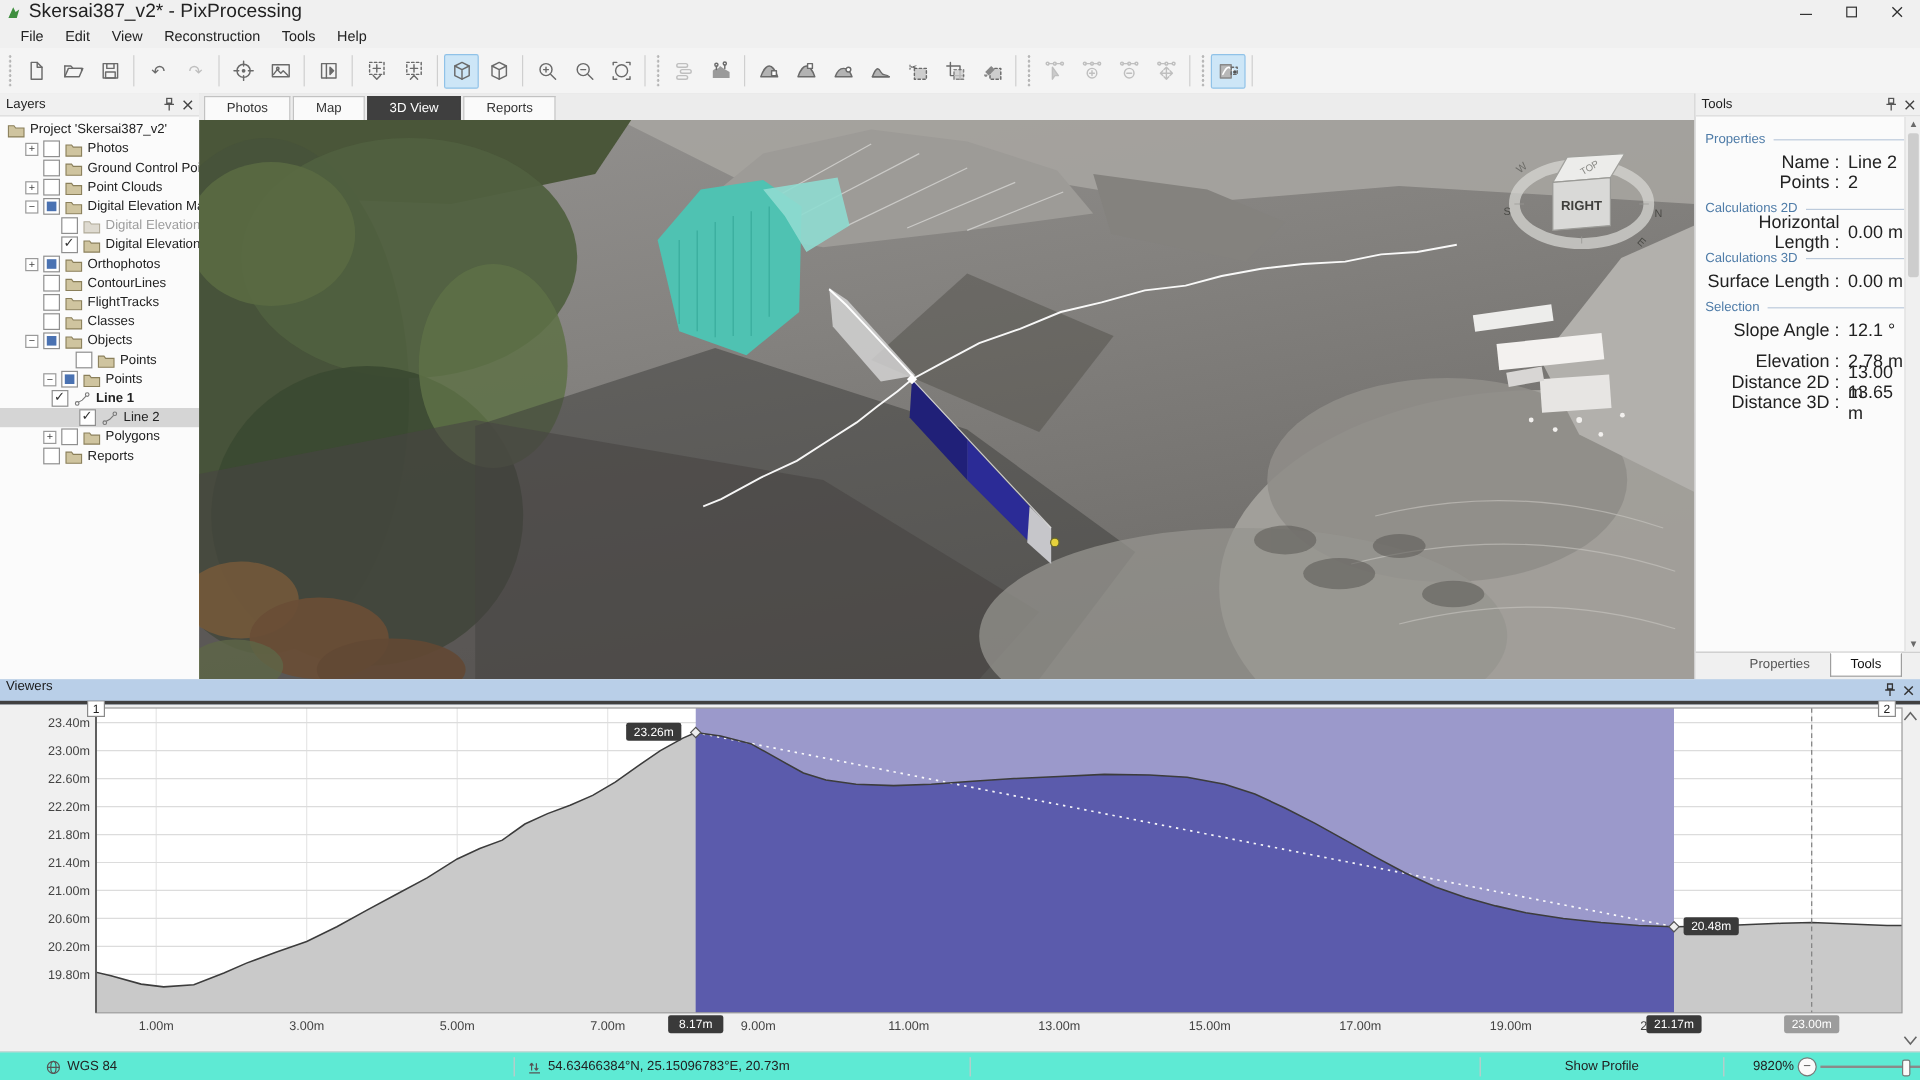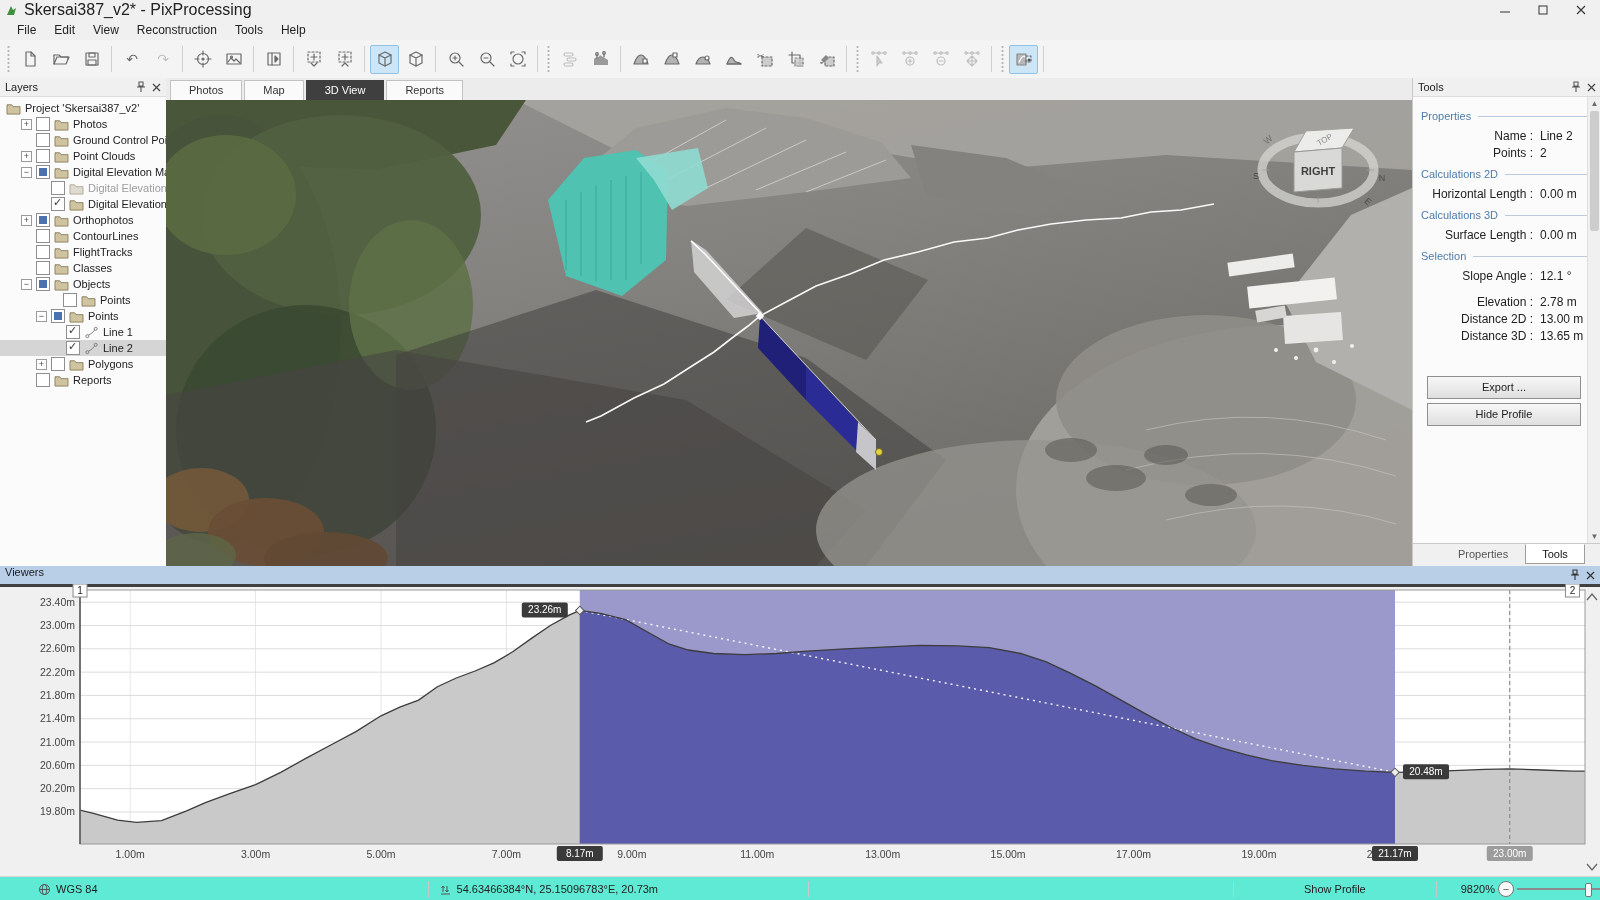--- a/index.html
+++ b/index.html
@@ -46,21 +46,21 @@
   #tabbar{height:22px;display:flex;align-items:flex-end;background:#ececec;padding-left:4px;border-bottom:1px solid #9e9e9e;}
   .tab{padding:3px 18px 4px 18px;border:1px solid #c2c2c2;border-bottom:none;background:#fafafa;margin-right:2px;font-size:11px;color:#333;}
   .tab.active{background:#3f3f3f;color:#fff;border-color:#3f3f3f;}
   #viewport{position:absolute;left:0;top:22px;width:1246px;height:466px;background:#7c7a77;}
   #viewport svg{display:block;}
   
   #tools-panel{left:1412px;top:0;width:188px;height:488px;background:#fbfbfb;border-left:1px solid #c9c9c9;display:flex;flex-direction:column;}
   #tools-body{position:relative;flex:1;padding:6px 14px 0 8px;overflow:hidden;}
   .section-header{display:flex;align-items:center;color:#4f7ca8;font-size:11px;margin:7px 0 5px 0;}
   .section-header .rule{flex:1;height:1px;background:#bccadb;margin-left:7px;}
-  .prop-row{display:flex;align-items:center;height:17px;font-size:12px;color:#222;}
+  .prop-row{display:flex;align-items:center;height:17px;font-size:15px;color:#222;}
   .prop-row.gap{margin-top:9px;}
   .prop-label{width:112px;text-align:right;padding-right:7px;flex:none;}
   .prop-value{flex:1;}
   .tp-button{display:block;width:152px;margin:4px auto 0 auto;height:21px;border:1px solid #909090;background:linear-gradient(#f7f7f7,#dfdfdf);font-size:11px;color:#222;text-align:center;line-height:20px;}
   #tools-buttons{margin-top:32px;}
   #tools-bottom-tabs{height:22px;display:flex;align-items:flex-start;padding-left:28px;border-top:1px solid #c9c9c9;background:#f0f0f0;}
   .btab{padding:3px 16px;font-size:11px;color:#555;border:1px solid transparent;}
   .btab.active{background:#fff;border-color:#9e9e9e;border-top-color:#fff;color:#111;}
   .scrollbar{position:absolute;right:0;top:0;bottom:0;width:13px;background:#f0f0f0;border-left:1px solid #e0e0e0;}
   .sb-arrow{position:absolute;left:0;width:13px;height:13px;display:flex;align-items:center;justify-content:center;color:#6a6a6a;font-size:8px;}
@@ -532,21 +532,21 @@
         <div class="tree-row" style="padding-left: 36px;">
           <span class="expander">−</span>
           <span class="cbx partial"></span>
           <span class="tree-icon">
             <svg width="15" height="13" viewBox="0 0 16 14">
               <path d="M1 3h5l1.5 2H15v8H1z" fill="#cfc49f" stroke="#8a7f5a"></path>
             </svg>
           </span>
           <span class="tree-label">Points</span>
         </div>
-        <div class="tree-row" style="padding-left: 51px;">
+        <div class="tree-row" style="padding-left: 28px; font-weight: bold;">
           <span class="exp-spacer"></span>
           <span class="cbx checked"></span>
           <span class="tree-icon">
             <svg width="15" height="13" viewBox="0 0 16 14">
               <g fill="none" stroke="#777">
                 <circle cx="3.5" cy="11" r="1.6"></circle>
                 <circle cx="12.5" cy="3" r="1.6"></circle>
                 <path d="M4.8 9.8L8 8l3.4-3.6"></path>
               </g>
             </svg>
@@ -759,24 +759,20 @@
             <span class="prop-value">2.78 m</span>
           </div>
           <div class="prop-row">
             <span class="prop-label">Distance 2D :</span>
             <span class="prop-value">13.00 m</span>
           </div>
           <div class="prop-row">
             <span class="prop-label">Distance 3D :</span>
             <span class="prop-value">13.65 m</span>
           </div>
-        </div>
-      <div id="tools-buttons">
-          <div class="tp-button">Export ...</div>
-          <div class="tp-button">Hide Profile</div>
         </div>
       <div class="scrollbar">
         <div class="sb-arrow" style="top:0">▲</div>
         <div class="sb-arrow" style="bottom:0">▼</div>
         <div class="sb-thumb" style="top:14px;height:120px"></div>
       </div>
     </div>
     <div id="tools-bottom-tabs">
         <span class="btab">Properties</span>
         <span class="btab active">Tools</span>

